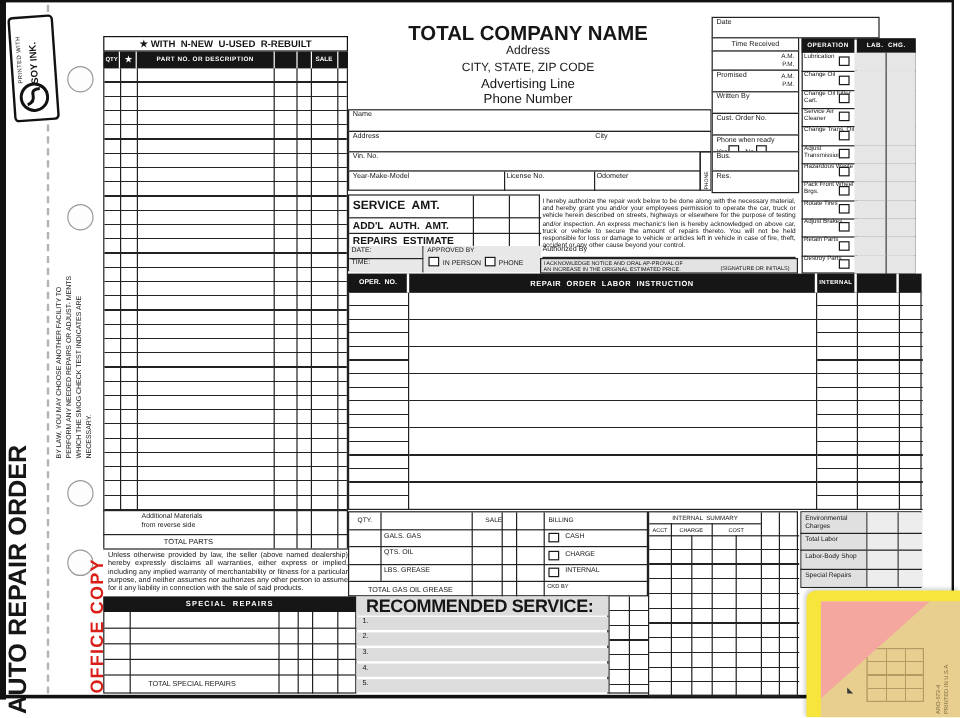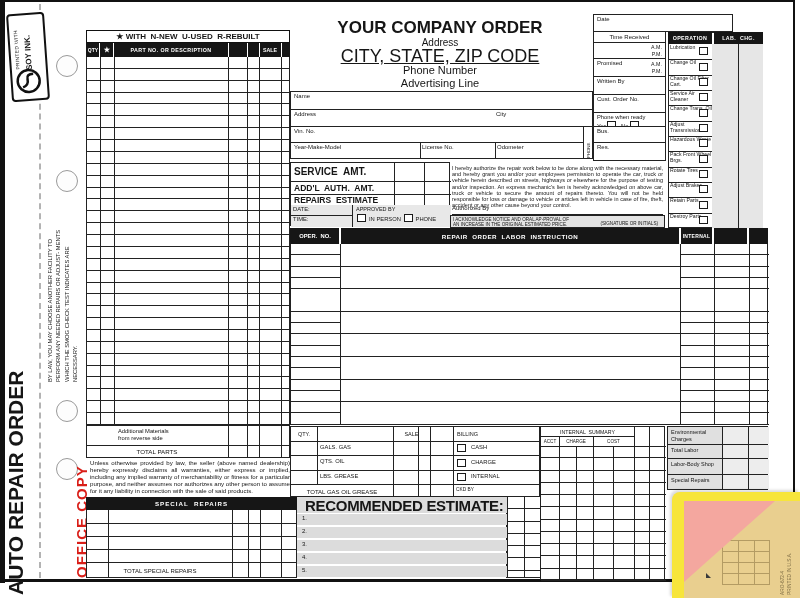--- a/index.html
+++ b/index.html
@@ -81,25 +81,25 @@
   <div class="vl" style="left:281px;top:57px;height:400px;"></div>
   <div class="hl" style="left:86px;top:425px;width:204px;"></div>
   <div class="abs" style="left:118px;top:428px;width:62px;font-size:5.8px;line-height:1.15;">Additional Materials from reverse side</div>
   <div class="abs" style="left:86px;top:425px;width:1px;height:32px;background:#222;"></div>
   <div class="abs" style="left:289px;top:425px;width:1px;height:32px;background:#222;"></div>
   <div class="hl" style="left:86px;top:445px;width:204px;"></div>
   <div class="abs ctr" style="left:86px;top:446px;width:142px;height:11px;font-size:6.2px;">TOTAL PARTS</div>
   <div class="hl" style="left:86px;top:457px;width:204px;"></div>
 
   <div class="abs" style="left:290px;top:18px;width:300px;text-align:center;">
-    <div style="font-size:17px;font-weight:bold;line-height:19px;">YOUR COMPANY ORDER</div>
+    <div style="font-size:17px;font-weight:bold;line-height:19px;">TOTAL COMPANY NAME</div>
     <div style="font-size:10px;line-height:12px;">Address</div>
-    <div style="font-size:18px;line-height:15px;text-decoration:underline;">CITY, STATE, ZIP CODE</div>
+    <div style="font-size:10px;line-height:15px;">CITY, STATE, ZIP CODE</div>
+    <div style="font-size:11px;line-height:13px;">Advertising Line</div>
     <div style="font-size:11px;line-height:13px;">Phone Number</div>
-    <div style="font-size:11px;line-height:13px;">Advertising Line</div>
   </div>
 
   <div class="fld" style="left:290px;top:91px;width:303px;height:19px;"><span>Name</span></div>
   <div class="fld" style="left:290px;top:109px;width:303px;height:18px;"><span>Address</span>
     <span class="abs" style="left:205px;top:1px;font-size:6px;">City</span></div>
   <div class="fld" style="left:290px;top:126px;width:294px;height:17px;"><span>Vin. No.</span></div>
   <div class="fld" style="left:290px;top:142px;width:294px;height:17px;"><span>Year-Make-Model</span>
     <span class="abs" style="left:131px;top:1px;font-size:6px;">License No.</span>
     <span class="abs" style="left:206px;top:1px;font-size:6px;">Odometer</span>
     <div class="vl" style="left:129px;top:0;height:16px;"></div>
@@ -338,21 +338,21 @@
   </div>
   <div class="vl" style="left:108px;top:510px;height:68px;"></div>
   <div class="vl" style="left:232px;top:510px;height:68px;"></div>
   <div class="vl" style="left:248px;top:510px;height:68px;"></div>
   <div class="vl" style="left:260px;top:510px;height:68px;"></div>
   <div class="vl" style="left:281px;top:510px;height:68px;"></div>
 
   <div class="abs" style="left:90px;top:459px;width:200px;font-size:6.1px;line-height:1.16;text-align:justify;">Unless otherwise provided by law, the seller (above named dealership) hereby expressly disclaims all warranties, either express or implied, including any implied warranty of merchantability or fitness for a particular purpose, and neither assumes nor authorizes any other person to assume for it any liability in connection with the sale of said products.</div>
 
   <div class="abs" style="left:297px;top:497px;width:210px;height:81px;border-right:1px solid #222;box-sizing:border-box;">
-    <div class="abs" style="left:0;top:0;width:210px;height:16px;background:#dcdcdc;font-size:15px;font-weight:bold;padding-left:8px;letter-spacing:-0.3px;box-sizing:border-box;">RECOMMENDED ESTIMATE:</div>
+    <div class="abs" style="left:0;top:0;width:210px;height:16px;background:#dcdcdc;font-size:15px;font-weight:bold;padding-left:8px;letter-spacing:-0.3px;box-sizing:border-box;">RECOMMENDED SERVICE:</div>
     <div class="recrow" style="top:17px;"><span>1.</span></div>
     <div class="recrow" style="top:30px;"><span>2.</span></div>
     <div class="recrow" style="top:43px;"><span>3.</span></div>
     <div class="recrow" style="top:56px;"><span>4.</span></div>
     <div class="recrow" style="top:69px;"><span>5.</span></div>
   </div>
 
   <div class="abs" style="left:672px;top:492px;width:128px;height:106px;background:#f7e53b;border-radius:8px 0 0 0;z-index:5;box-shadow:-2px -2px 3px rgba(0,0,0,0.15);">
     <div class="abs" style="left:12px;top:9px;width:116px;height:97px;background:#e9cf8f;">
       <div class="abs" style="left:38px;top:39px;width:48px;height:45px;border:1px solid #b39b63;box-sizing:border-box;background-image:repeating-linear-gradient(to bottom,transparent 0 10px,#b39b63 10px 11px),repeating-linear-gradient(to right,transparent 0 15px,#b39b63 15px 16px);"></div>

